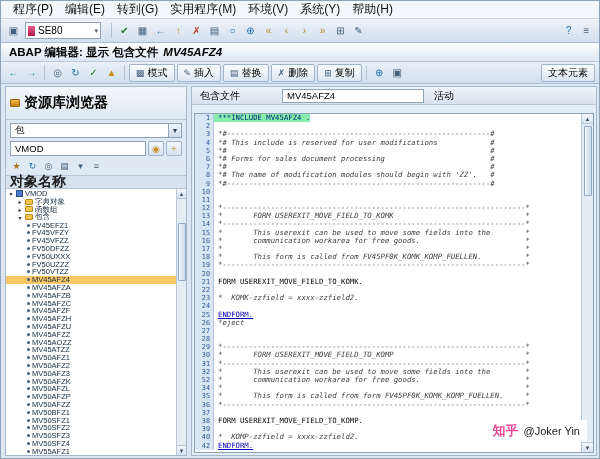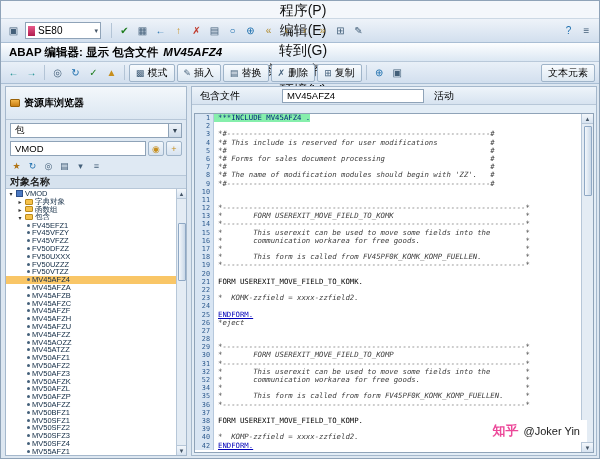--- a/index.html
+++ b/index.html
@@ -1,20 +1,20 @@
 <!DOCTYPE html>
 <html><head>
 <meta charset="utf-8">
 <style>
   * { margin:0; padding:0; box-sizing:border-box; }
   body { background:#9aa7b5; font-family:"Liberation Sans",sans-serif; }
   .win { width:600px; height:459px; position:relative; background:#dde7f1; overflow:hidden; border:1px solid #8fa3b8; }
 
   
-  .menubar { height:18px; background:#f4f7fb; border-bottom:1px solid #ccd8e4; display:flex; align-items:center; padding-left:6px; font-size:14px; color:#111;flex-direction:column; }
+  .menubar { height:18px; background:#f4f7fb; border-bottom:1px solid #ccd8e4; display:flex; align-items:center; padding-left:6px; font-size:12px; color:#111; }
   .menu-item { padding:1px 6px; white-space:nowrap; cursor:default; }
 
   
   .stdbar { height:24px; background:linear-gradient(#eef3f9,#d2dfee); border-bottom:1px solid #a9bed4; display:flex; align-items:center; padding:0 4px; gap:1px; }
   .icon { width:17px; height:17px; flex-shrink:0; display:flex; align-items:center; justify-content:center; font-size:10px; border-radius:2px; cursor:default; }
   .tcode { width:76px; height:17px; background:#fff; border:1px solid #8fa3b8; display:flex; align-items:center; gap:3px; font-size:10px; padding:0 2px; margin:0 6px 0 2px; }
   .tcode-mark { width:7px; height:10px; background:linear-gradient(#e85a8a,#b01c4e); flex-shrink:0; }
   .tcode .dd { margin-left:auto; font-size:7px; color:#456; }
   .vsep { width:1px; height:15px; background:#b3c4d6; margin:0 3px; flex-shrink:0; }
   .spacer { flex:1; }
@@ -26,31 +26,31 @@
   
   .appbar { height:22px; background:linear-gradient(#e9f0f8,#d2dfee); border-bottom:1px solid #a9bed4; display:flex; align-items:center; padding:0 4px; gap:1px; }
   .appbtn { height:18px; display:flex; align-items:center; gap:3px; padding:0 6px; font-size:10px; background:linear-gradient(#f8fbfe,#dde8f2); border:1px solid #9fb4c9; border-radius:2px; white-space:nowrap; cursor:default; flex-shrink:0; }
   .appbtn .bico { font-size:9px; color:#44607a; }
 
   
   .main { position:absolute; top:83px; left:0; right:0; bottom:0; display:flex; gap:4px; padding:2px 2px 2px 4px; }
 
   
   .sidebar { width:182px; flex-shrink:0; display:flex; flex-direction:column; background:#dfe9f3; border:1px solid #a5b8cc; }
-  .side-title { height:17px; display:flex; align-items:center; gap:4px; padding:16px 4px; font-size:10px; font-weight:bold; background:linear-gradient(#f3f7fb,#dce7f2); border-bottom:1px solid #b7c7d8; }
+  .side-title { height:17px; display:flex; align-items:center; gap:4px; padding:16px 4px; font-size:14px; font-weight:bold; background:linear-gradient(#f3f7fb,#dce7f2); border-bottom:1px solid #b7c7d8; }
   .brief { width:10px; height:8px; background:linear-gradient(#f2b64a,#c97f14); border:1px solid #9a6208; border-radius:1px; flex-shrink:0; }
   .side-combo, .side-field { height:15px; background:#fff; border:1px solid #8fa3b8; display:flex; align-items:center; font-size:9.5px; padding-left:4px; }
   .side-combo { margin:3px 4px 0; }
   .combo-arrow { margin-left:auto; width:13px; height:13px; background:linear-gradient(#eef3f9,#cfdcea); border-left:1px solid #8fa3b8; display:flex; align-items:center; justify-content:center; font-size:7px; color:#345; }
   .side-inrow { display:flex; margin:3px 4px 0; gap:2px; }
   .side-field { flex:1; }
   .sbtn { width:16px; height:15px; flex-shrink:0; background:linear-gradient(#f3f7fb,#d7e3f0); border:1px solid #9fb4c9; display:flex; align-items:center; justify-content:center; font-size:9px; border-radius:2px; }
   .mini-row { display:flex; gap:1px; padding:3px 3px 2px; }
   .mini { width:15px; height:14px; display:flex; align-items:center; justify-content:center; font-size:9px; border-radius:2px; flex-shrink:0; }
-  .tree-header { height:14px; display:flex; align-items:center; padding-left:4px; font-size:10px; font-weight:bold; color:#222; background:#d6e2ee; border-top:1px solid #b7c7d8; border-bottom:1px solid #b7c7d8; }
+  .tree-header { height:14px; display:flex; align-items:center; padding-left:4px; font-size:14px; font-weight:bold; color:#222; background:#d6e2ee; border-top:1px solid #b7c7d8; border-bottom:1px solid #b7c7d8; }
   .tree { flex:1; background:#fff; position:relative; overflow:hidden; font-size:7.5px; color:#102a43; padding-top:1px; }
   .trow { height:7.8px; display:flex; align-items:center; gap:2px; padding-left:2px; white-space:nowrap; cursor:default; }
   .trow.folder { padding-left:11px; }
   .trow.leaf { padding-left:21px; }
   .trow .arrow { width:6px; font-size:6px; color:#333; text-align:center; }
   .root-ico { width:7px; height:7px; background:#4a78c2; border:1px solid #2c4f8a; flex-shrink:0; }
   .folder-ico { width:8px; height:6px; background:#f7c24a; border:1px solid #b98a1e; border-radius:1px; flex-shrink:0; }
   .dot { width:3px; height:3px; background:#44607a; border-radius:50%; flex-shrink:0; }
   .trow.selected { background:#f9c667; }
   .tree-scroll { position:absolute; top:0; right:0; bottom:0; width:10px; background:#e4ecf4; border-left:1px solid #b7c7d8; display:flex; flex-direction:column; align-items:center; }

